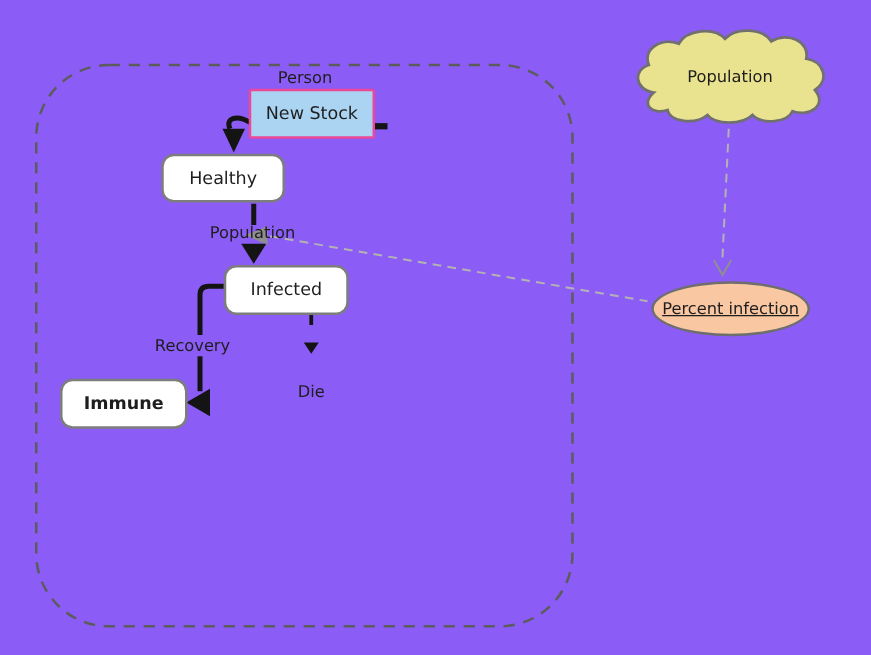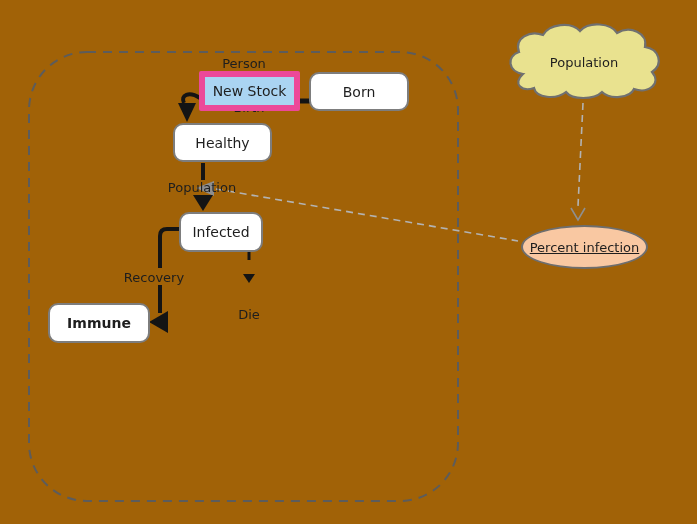--- a/index.html
+++ b/index.html
@@ -1,38 +1,38 @@
 <!DOCTYPE html>
 <html><head>
 <meta charset="utf-8">
 <style>
   html,body{margin:0;padding:0;background:#ffffff;}
   .canvas{
     position:relative;
     width:697px;height:524px;
-    background:#a16207;
+    background:#8b5cf6;
     font-family:"DejaVu Sans", sans-serif;
     color:#1e1e1e;
     overflow:hidden;
   }
   .layer-svg{position:absolute;left:0;top:0;width:697px;height:524px;z-index:1;}
   .node{
     position:absolute;
     display:flex;align-items:center;justify-content:center;
     box-sizing:border-box;
     background:#ffffff;
     border:2px solid #7d7d7d;
     border-radius:10px;
     font-size:14px;
     z-index:3;
     cursor:default;
   }
   .stock{
     background:#aad4f2;
-    border:6px solid #ec4899;
+    border:2px solid #ec4899;
     border-radius:2px;
   }
   .variable{
     border-radius:50%;
     background:#f9c8a2;
     border:2px solid #6e6e6e;
     font-size:13px;
     z-index:3;
   }
   .flabel{
@@ -92,29 +92,26 @@
   <div class="flabel" style="left:244px;top:63px;">Person</div>
   <div class="flabel" style="left:202px;top:187px;">Population</div>
   <div class="flabel" style="left:154px;top:277px;">Recovery</div>
   <div class="flabel" style="left:249px;top:267px;margin-top:47px;">Die</div>
   <div class="flabel cloud-label" style="left:584px;top:62px;">Population</div>
 
   <div class="node stock" style="left:199px;top:71px;width:101px;height:40px;">
     <span>New Stock</span>
   </div>
 
-  <div class="node" style="left:309px;top:72px;width:100px;height:39px;">
-    <span>Born</span>
-  </div>
 
-  <div class="node" style="left:129px;top:123px;width:99px;height:39px;margin-left:44px;">
+  <div class="node" style="left:129px;top:123px;width:99px;height:39px;">
     <span>Healthy</span>
   </div>
 
-  <div class="node" style="left:179px;top:212px;width:84px;height:40px;">
+  <div class="node" style="left:179px;top:212px;width:100px;height:40px;">
     <span>Infected</span>
   </div>
 
   <div class="node" style="left:48px;top:303px;width:102px;height:40px;font-weight:bold;">
     <span>Immune</span>
   </div>
 
 
   <div class="node variable" style="left:521px;top:225px;width:127px;height:44px;text-decoration:underline;">
     <span>Percent infection</span>

